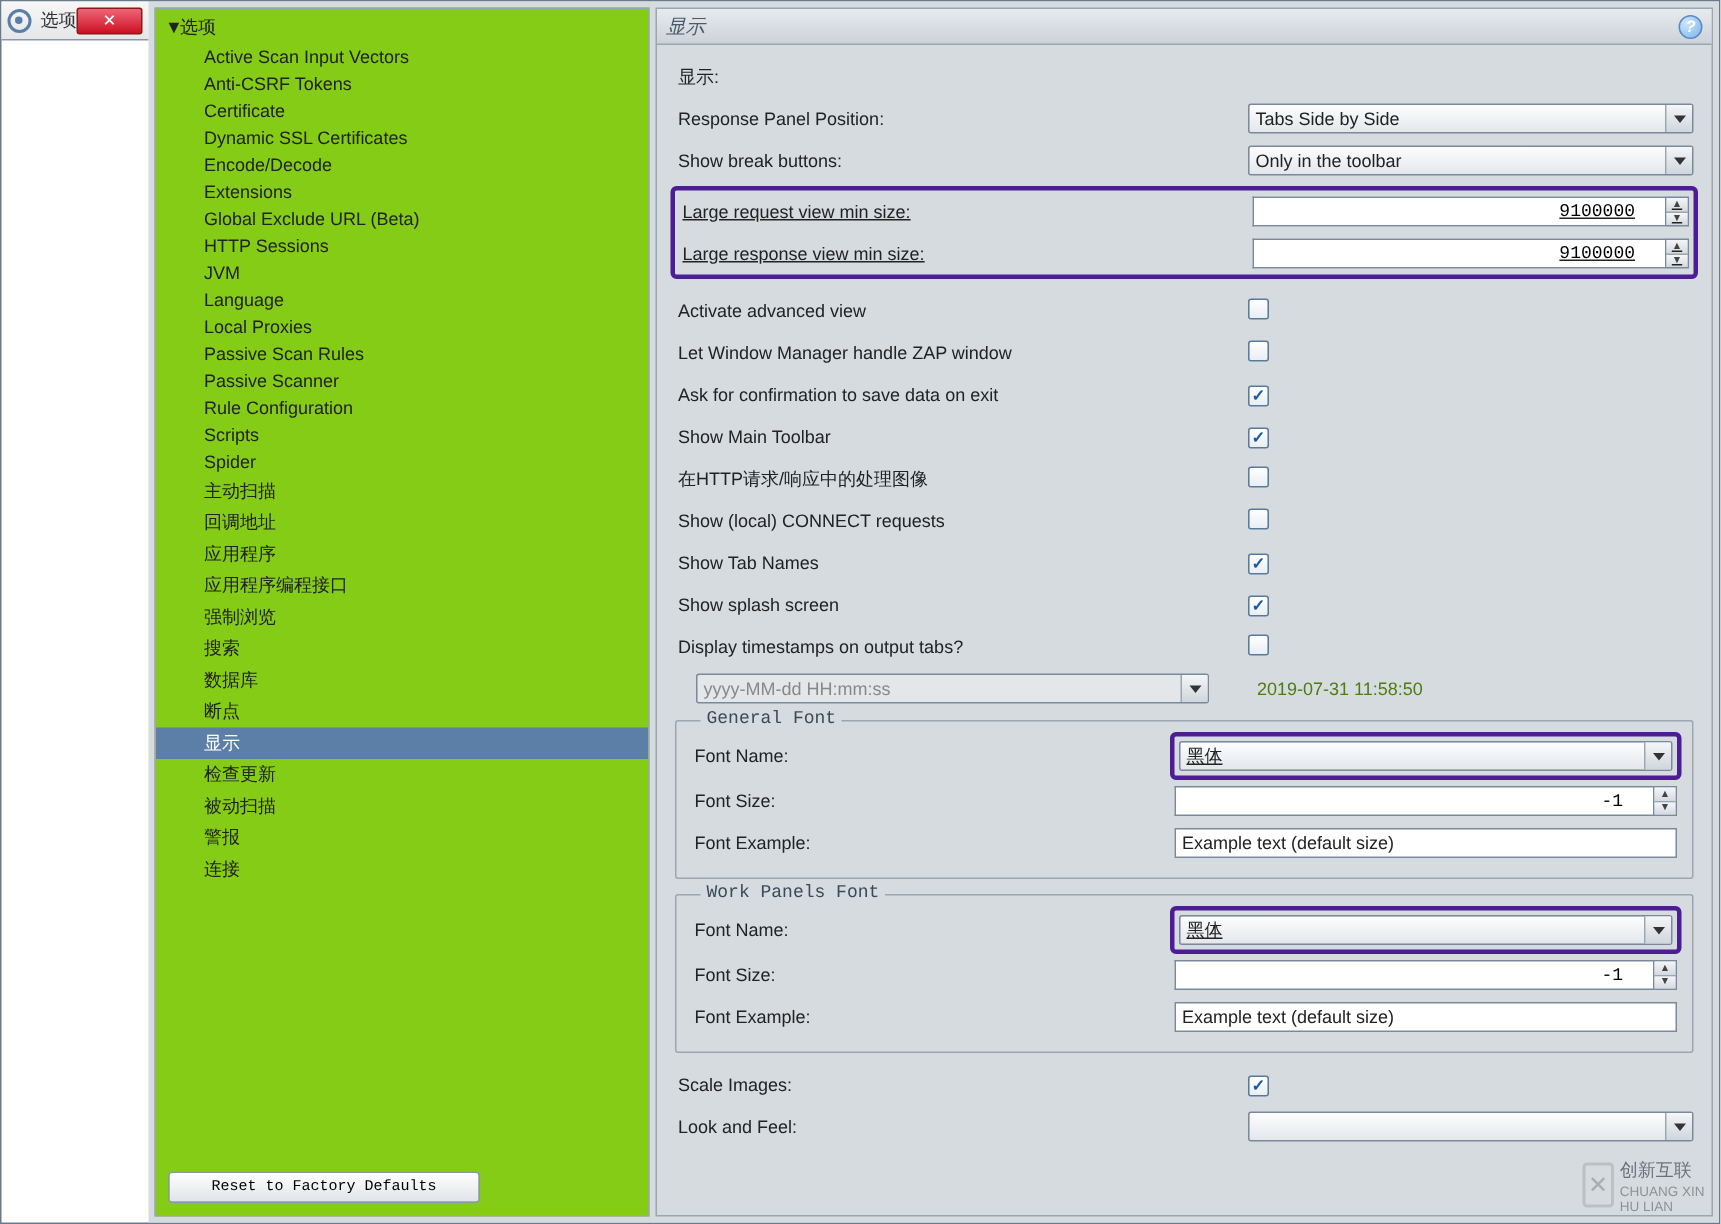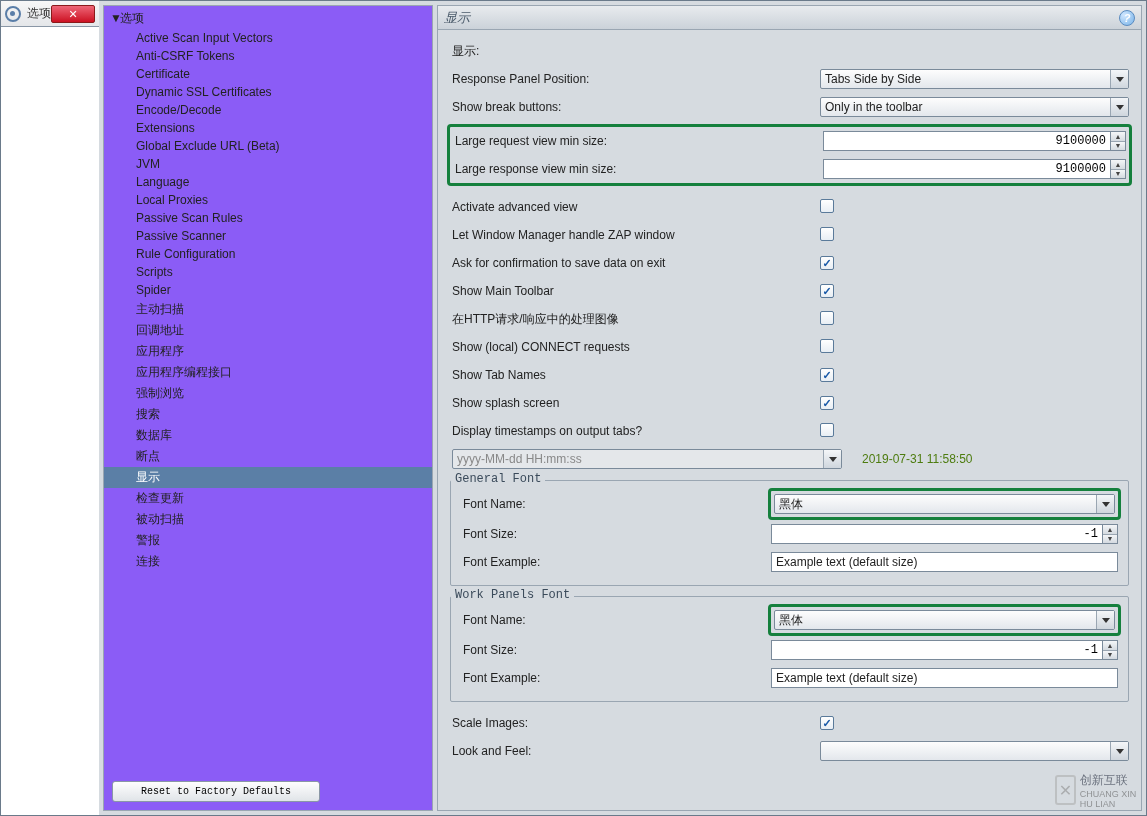--- a/index.html
+++ b/index.html
@@ -9,64 +9,64 @@
 
 .titlebar { height:26px; background:linear-gradient(#f7f7f7,#e4e6e9); border-bottom:1px solid #8a97a6; display:flex; align-items:center; padding:0 4px; font-size:12px; color:#333; }
 .titlebar .app-icon { width:16px; height:16px; border-radius:50%; border:2px solid #5a7ea8; margin-right:6px; position:relative; }
 .titlebar .app-icon::after{content:"";position:absolute;width:5px;height:5px;border-radius:50%;background:#5a7ea8;top:3px;left:3px;}
 .titlebar .spacer { flex:1; }
 .titlebar .close-btn { width:44px; height:18px; background:linear-gradient(#e67,#c12); color:#fff; font-size:11px; text-align:center; line-height:16px; border:1px solid #8a1a1a; border-radius:2px; }
 
 .body { flex:1; display:flex; background:#d6dbe0; }
 
 
-.tree-panel { width:330px; background:#8b5cf6; border:1px solid #9aa6b2; margin:4px 2px 4px 4px; display:flex; flex-direction:column; }
+.tree-panel { width:330px; background:#84cc16; border:1px solid #9aa6b2; margin:4px 2px 4px 4px; display:flex; flex-direction:column; }
 .tree { flex:1; overflow:auto; font-family:"Consolas","Courier New",monospace; font-size:12px; color:#222; padding:2px 0; }
 .tree-root { padding:2px 6px; }
 .tree-root .arrow { display:inline-block; width:10px; }
 .tree-item { padding:2px 6px 2px 32px; white-space:nowrap; cursor:default; }
 .tree-item.selected { background:#5b7fa6; color:#fff; }
 
 .reset-row { padding:8px; }
 .reset-btn { font-family:Liberation Mono, monospace; font-size:10px; padding:4px 28px; background:linear-gradient(#fefefe,#e0e4e8); border:1px solid #8a97a6; border-radius:3px; }
 
 
 .right-panel { flex:1; margin:4px 4px 4px 2px; border:1px solid #9aa6b2; background:#d6dbe0; display:flex; flex-direction:column; }
 .panel-header { height:24px; background:linear-gradient(#e8ebee,#cbd2d9); border-bottom:1px solid #9aa6b2; display:flex; align-items:center; padding:0 6px; font-family:"SimSun",serif; font-size:13px; color:#4a5a6a; font-style:italic; }
 .panel-header .spacer{flex:1;}
 .help-icon{width:16px;height:16px;border-radius:50%;background:radial-gradient(circle at 30% 30%,#cfe6ff,#7ab4e8);border:1px solid #5a8bc0;color:#fff;font-size:11px;text-align:center;line-height:14px;font-weight:bold;}
 
 .form { flex:1; padding:10px 12px; overflow:auto; font-size:12px; color:#222; }
-.row { display:flex; align-items:center; min-height:22px; margin-bottom:6px; }
+.row { display:flex; align-items:center; min-height:22px; margin-bottom:6px;gap:12px; }
 .row .lbl { width:370px; padding-left:2px; }
 .row .ctrl { flex:1; }
 
 .combo { width:100%; height:20px; background:linear-gradient(#fdfdfd,#e3e7ec); border:1px solid #7a8a9a; border-radius:2px; display:flex; align-items:center; padding:0 4px; font-family:"Consolas","Courier New",monospace; font-size:12px; position:relative; }
 .combo .arrow-btn { position:absolute; right:0; top:0; width:18px; height:100%; background:linear-gradient(#f4f6f8,#cfd6dd); border-left:1px solid #9aa6b2; display:flex; align-items:center; justify-content:center; }
 .combo .arrow-btn::after{content:"";border-left:4px solid transparent;border-right:4px solid transparent;border-top:5px solid #333;}
 .combo.disabled { color:#888; background:#e4e7ea; }
 
 .spinner { width:100%; height:20px; display:flex; }
-.spinner input { flex:1; border:1px solid #7a8a9a; border-right:none; text-align:right; padding:0 4px; font-family:"Consolas","Courier New",monospace; font-size:12px; background:#fff; }
+.spinner input { flex:1; border:1px solid #7a8a9a; border-right:none; text-align:right; padding:0 20px; font-family:"Consolas","Courier New",monospace; font-size:12px; background:#fff; }
 .spinner .spin-btns { width:16px; display:flex; flex-direction:column; border:1px solid #7a8a9a; }
 .spinner .spin-btns div{flex:1;background:linear-gradient(#f4f6f8,#d4dae0);display:flex;align-items:center;justify-content:center;font-size:7px;color:#444;}
 .spinner .spin-btns div:first-child{border-bottom:1px solid #9aa6b2;}
 
 .checkbox { width:14px; height:14px; border:1px solid #5a7a9a; background:linear-gradient(#fff,#e8eef4); border-radius:2px; display:inline-flex; align-items:center; justify-content:center; }
 .checkbox.checked::after{content:"✓";color:#1a5aa8;font-size:11px;font-weight:bold;line-height:10px;}
 
 .textfield { width:100%; height:20px; border:1px solid #7a8a9a; background:#fff; padding:0 4px; font-family:"Consolas","Courier New",monospace; font-size:12px; display:flex; align-items:center; }
 
-.hl-red { border:3px solid #15803d; border-radius:4px; padding:3px 3px; margin:-3px -3px; }
+.hl-red { border:3px solid #4c1d95; border-radius:4px; padding:3px 3px; margin:-3px -3px;text-decoration:underline; }
 
 .fieldset { border:1px solid #9aa6b2; border-radius:2px; margin:10px 0; padding:10px 10px 6px; position:relative; }
-.fieldset .legend { position:absolute; top:-9px; left:0; background:#d6dbe0; padding:0 4px; font-family:"Consolas","Courier New",monospace; font-size:12px; color:#3a4a5a; }
+.fieldset .legend { position:absolute; top:-9px; left:16px; background:#d6dbe0; padding:0 4px; font-family:"Consolas","Courier New",monospace; font-size:12px; color:#3a4a5a; }
 .fieldset .row .lbl { width:310px; }
 
-.timestamp-row .combo { width:390px; }
+.timestamp-row .combo { width:342px; }
 .timestamp-val { margin-left:20px; font-size:12px; color:#4d7c0f; }
 
 .watermark { position:absolute; right:6px; bottom:6px; width:86px; height:40px; opacity:0.55; font-size:9px; color:#555; display:flex; align-items:center; gap:4px; }
 .watermark .wm-ico{width:30px;height:30px;border:2px solid #aaa;border-radius:3px;display:flex;align-items:center;justify-content:center;font-size:16px;color:#888;}
 </style>
 </head>
 <body>
 
 <div class="window">
   <div class="titlebar">
@@ -82,20 +82,21 @@
       <div class="tree">
         <div class="tree-root"><span class="arrow">▼</span><span>选项</span></div>
         <div id="tree-items">
             <div class="tree-item">Active Scan Input Vectors</div>
             <div class="tree-item">Anti-CSRF Tokens</div>
             <div class="tree-item">Certificate</div>
             <div class="tree-item">Dynamic SSL Certificates</div>
             <div class="tree-item">Encode/Decode</div>
             <div class="tree-item">Extensions</div>
             <div class="tree-item">Global Exclude URL (Beta)</div>
+            <div class="tree-item">HTTP Sessions</div>
             <div class="tree-item">JVM</div>
             <div class="tree-item">Language</div>
             <div class="tree-item">Local Proxies</div>
             <div class="tree-item">Passive Scan Rules</div>
             <div class="tree-item">Passive Scanner</div>
             <div class="tree-item">Rule Configuration</div>
             <div class="tree-item">Scripts</div>
             <div class="tree-item">Spider</div>
             <div class="tree-item">主动扫描</div>
             <div class="tree-item">回调地址</div>

